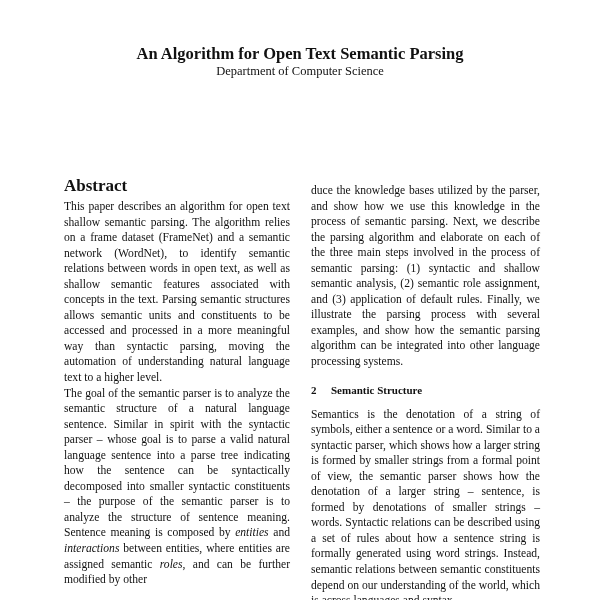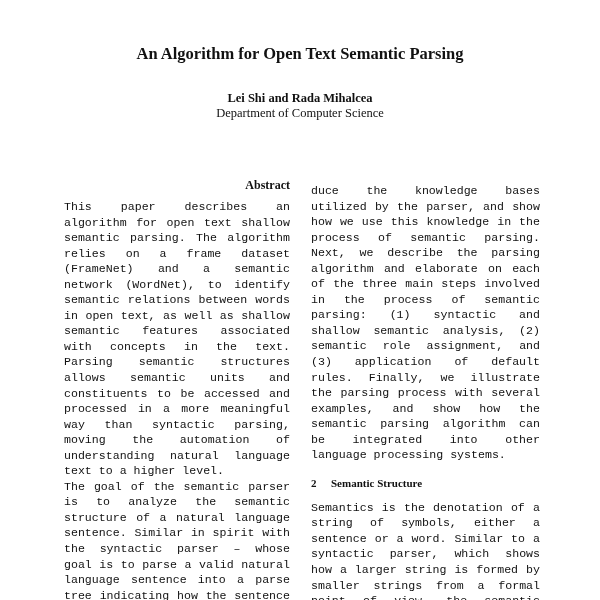--- a/index.html
+++ b/index.html
@@ -5,32 +5,31 @@
   html, body { margin:0; padding:0; background:#fff; }
   body { width:600px; height:600px; overflow:hidden; position:relative; color:#111;
          font-family:"Liberation Serif","DejaVu Serif",serif; }
   .header { position:absolute; left:0; top:44px; width:600px; text-align:center; }
   .title { font-weight:bold; font-size:16.5px; line-height:20px; margin:0; }
   .authors { font-weight:bold; font-size:12.5px; line-height:15px; margin-top:27px; }
   .aff { font-size:12.5px; line-height:15px; }
   .col { position:absolute; top:178px; width:226px; font-size:11.6px; line-height:15.55px; }
   .col.left { left:64px; }
   .col.right { left:311px; width:229px; top:183px; }
-  .abstract-h { text-align:right; font-weight:bold; font-size:12px; line-height:15px; margin:0 0 6px 0; }
-  p { margin:0; text-align:justify;font-family:Liberation Mono, monospace; }
+  .abstract-h { text-align:left; font-weight:bold; font-size:17px; line-height:15px; margin:0 0 6px 0; }
+  p { margin:0; text-align:justify; }
   .sec-h { font-weight:bold; font-size:11px; line-height:15px; margin:13px 0 9px 0; }
   .sec-h .num { display:inline-block; width:20px; }
   i { font-style:italic; }
 </style>
 </head>
 <body>
 
 <div class="header">
   <h1 class="title">An Algorithm for Open Text Semantic Parsing</h1>
-  <div class="authors">Lei Shi and Rada Mihalcea</div>
   <div class="aff">Department of Computer Science</div>
 </div>
 
 <div class="col left">
   <div class="abstract-h">Abstract</div>
   <p>This paper describes an algorithm for open text shallow semantic parsing. The algorithm relies on a frame dataset (FrameNet) and a semantic network (WordNet), to identify semantic relations between words in open text, as well as shallow semantic features associated with concepts in the text. Parsing semantic structures allows semantic units and constituents to be accessed and processed in a more meaningful way than syntactic parsing, moving the automation of understanding natural language text to a higher level.</p>
 
   <p><span>The goal of the semantic parser is to analyze the semantic structure of a natural language sentence. Similar in spirit with the syntactic parser – whose goal is to parse a valid natural language sentence into a parse tree indicating how the sentence can be syntactically decomposed into smaller syntactic constituents – the purpose of the semantic parser is to analyze the structure of sentence meaning. Sentence meaning is composed by </span><i>entities</i><span> and </span><i>interactions</i><span> between entities, where entities are assigned semantic </span><i>roles</i><span>, and can be further modified by other </span></p>
 </div>
 

